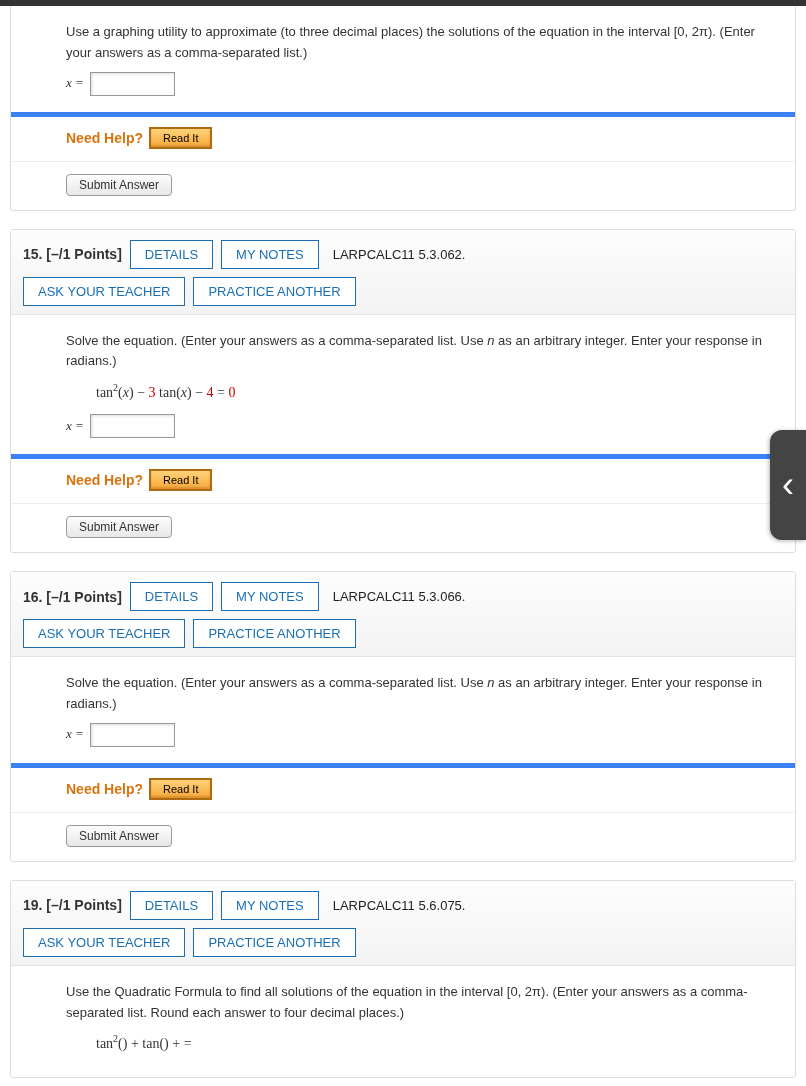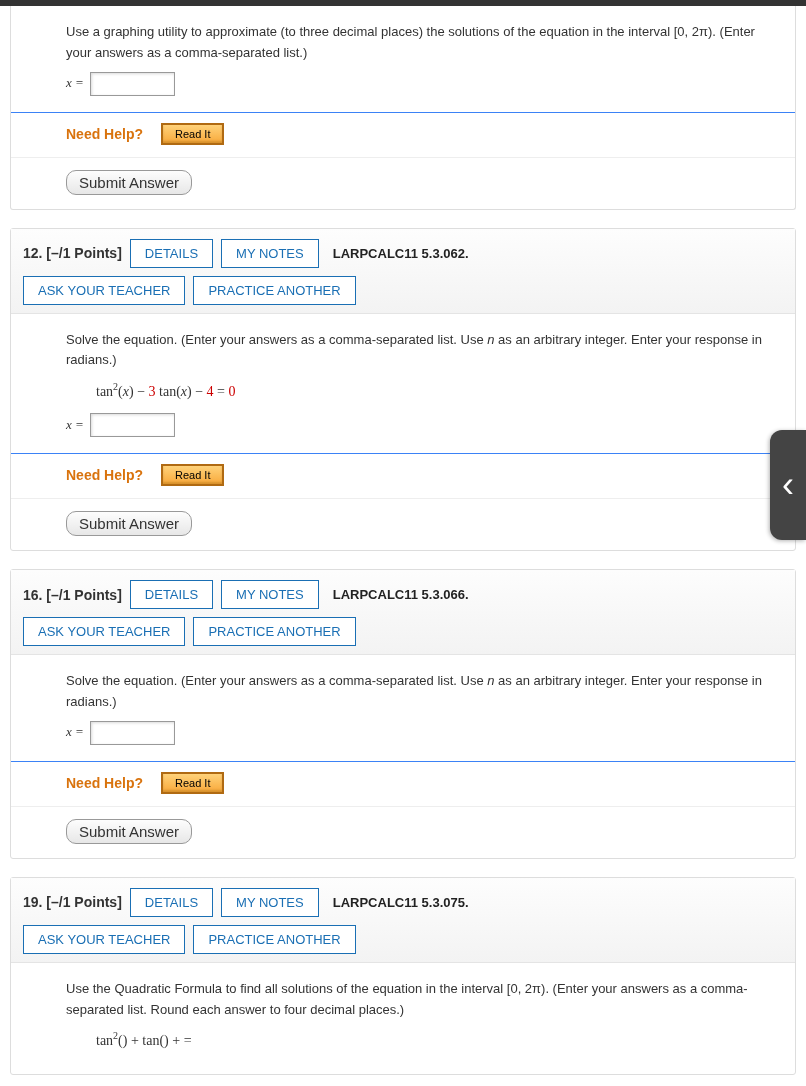--- a/index.html
+++ b/index.html
@@ -34,24 +34,24 @@
   .btn {
     border: 1.5px solid #1a6fb4;
     color: #1a6fb4;
     background: #fff;
     padding: 6px 14px;
     font-size: 13px;
     font-weight: 400;
     cursor: pointer;
     font-family: inherit;
   }
-  .source-ref { font-weight: 700; font-size:13px; margin-left: 6px; color:#222; }
+  .source-ref { font-weight: 400; font-size:13px; margin-left: 6px; color:#222; }
   .q-body {
     padding: 16px 18px 12px 55px;
-    border-bottom: 1px solid #3b82f6;
+    border-bottom: 5px solid #3b82f6;
     line-height: 1.6;
   }
   .eq {
     font-family: Georgia, serif;
     font-size: 14px;
     margin: 8px 0 10px 30px;
   }
   sup { font-size: 10px; }
   .num { color: #c00; }
   .answer-row {
@@ -67,40 +67,40 @@
     border: 1px solid #999;
     box-shadow: inset 1px 1px 3px rgba(0,0,0,.15);
     font-size: 12px;
     padding: 2px 4px;
   }
   .help-row {
     padding: 10px 18px 12px 55px;
     border-bottom:1px solid #eee;
     display: flex;
     align-items: center;
-    gap: 18px;
+    gap: 6px;
   }
   .help-label { color: #d9730d; font-weight: 700; font-size: 14px; }
   .read-it {
     background: linear-gradient(#ffd27a,#f8a93a);
     border: 2px solid #b06a12;
     color: #000;
     font-size: 11px;
     font-weight: 400;
     padding: 3px 12px;
     cursor: pointer;
     box-shadow: inset 0 -2px 2px rgba(120,70,0,.25);
   }
   .submit-row { padding: 12px 18px 14px 55px; }
   .submit-btn {
     background: linear-gradient(#fdfdfd,#e7e7e7);
     border: 1px solid #999;
-    border-radius: 10px;
+    border-radius: 4px;
     padding: 3px 12px;
-    font-size: 15px;
+    font-size: 12px;
     cursor: pointer;
     color:#333;
   }
   .side-tab {
     position: fixed;
     right: 0;
     top: 430px;
     width: 36px;
     height: 110px;
     background: #444;
@@ -139,21 +139,21 @@
     <button class="read-it">Read It</button>
   </div>
   <div class="submit-row">
     <button class="submit-btn">Submit Answer</button>
   </div>
 </div>
 
 <div class="question-block">
   <div class="q-header">
     <div class="q-header-row">
-      <span class="q-number"><span>12.</span> <span>[–/1 Points]</span></span>
+      <span class="q-number"><span>15.</span> <span>[–/1 Points]</span></span>
       <button class="btn">DETAILS</button>
       <button class="btn">MY NOTES</button>
       <span class="source-ref">LARPCALC11 5.3.062.</span>
     </div>
     <div class="q-header-row" style="margin-bottom:0">
       <button class="btn">ASK YOUR TEACHER</button>
       <button class="btn">PRACTICE ANOTHER</button>
     </div>
   </div>
   <div class="q-body">
@@ -201,21 +201,21 @@
     <button class="submit-btn">Submit Answer</button>
   </div>
 </div>
 
 <div class="question-block" style="margin-bottom:4px">
   <div class="q-header">
     <div class="q-header-row">
       <span class="q-number"><span>19.</span> <span>[–/1 Points]</span></span>
       <button class="btn">DETAILS</button>
       <button class="btn">MY NOTES</button>
-      <span class="source-ref">LARPCALC11 5.3.075.</span>
+      <span class="source-ref">LARPCALC11 5.6.075.</span>
     </div>
     <div class="q-header-row" style="margin-bottom:0">
       <button class="btn">ASK YOUR TEACHER</button>
       <button class="btn">PRACTICE ANOTHER</button>
     </div>
   </div>
   <div class="q-body" style="border-bottom:none">
     <div>Use the Quadratic Formula to find all solutions of the equation in the interval [0, 2π). (Enter your answers as a comma-separated list. Round each answer to four decimal places.)</div>
     <div class="eq">tan<sup>2</sup>() +  tan() +  = </div>
 

